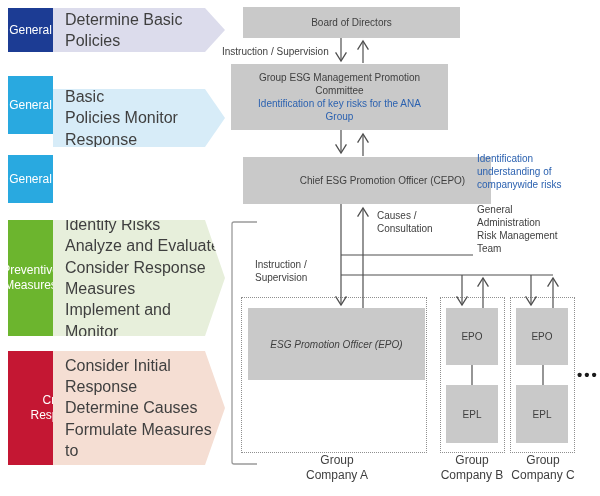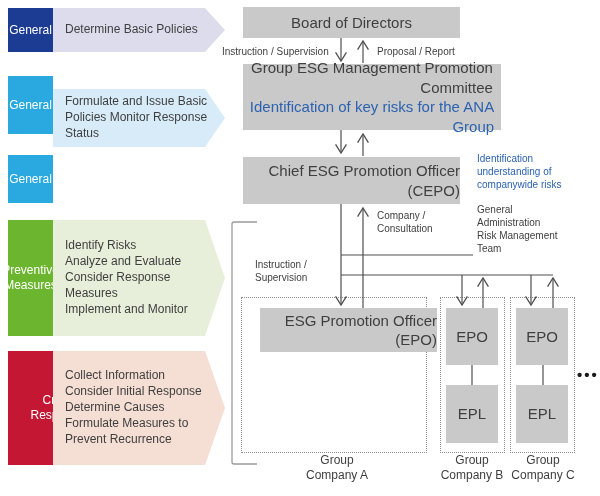--- a/index.html
+++ b/index.html
@@ -9,37 +9,37 @@
   }
   .pre{white-space:pre-line;}
 
   
   .plabel{
     position:absolute;left:8px;width:45px;display:flex;align-items:center;justify-content:center;
     color:#fff;font-size:12px;line-height:1.25;text-align:center;white-space:pre-line;
   }
   .pbanner{
     position:absolute;left:53px;width:172px;display:flex;align-items:center;
-    padding-left:12px;box-sizing:border-box;font-size:12px;line-height:1.33;white-space:pre-line;
+    padding-left:12px;box-sizing:border-box;font-size:16px;line-height:1.33;white-space:pre-line;
     clip-path:polygon(0 0, calc(100% - 20px) 0, 100% 50%, calc(100% - 20px) 100%, 0 100%);
   }
   .c-darkblue{background:#1c3c94;}
   .c-cyan{background:#29a9e0;}
   .c-green{background:#6cb52e;}
   .c-red{background:#c41733;padding-left:27px;}
   .b-lavender{background:#dcdcec;}
   .b-lightblue{background:#d7ecf8;}
   .b-lightgreen{background:#e7efdb;}
   .b-lightpink{background:#f5ded3;}
 
   
   .gbox{
     position:absolute;background:#c9c9c9;display:flex;flex-direction:column;
-    align-items:center;justify-content:center;text-align:right;
-    font-size:15px;line-height:1.3;color:#3f3f3f;
+    align-items:center;justify-content:center;text-align:center;
+    font-size:10px;line-height:1.3;color:#3f3f3f;
   }
   .gbox .note{color:#2c62b0;margin-top:0;}
   .dotted{position:absolute;border:1px dotted #8f8f8f;background:transparent;}
 
   .lbl{position:absolute;font-size:10px;line-height:1.3;color:#3f3f3f;white-space:pre-line;}
   .lbl.blue{color:#2c62b0;}
   .grp{position:absolute;font-size:12px;line-height:1.22;color:#3f3f3f;text-align:center;white-space:pre-line;}
   .dots{position:absolute;font-size:15px;font-weight:bold;letter-spacing:2px;color:#1a1a1a;}
 
   svg.overlay{position:absolute;left:0;top:0;pointer-events:none;}
@@ -72,36 +72,36 @@
   <div class="pbanner b-lightpink" style="top:351px;height:114px;">Collect Information
 Consider Initial Response
 Determine Causes
 Formulate Measures to
 Prevent Recurrence</div>
 
   <div class="gbox" style="left:243px;top:7px;width:217px;height:31px;">
     <span class="pre">Board of Directors</span>
   </div>
 
-  <div class="gbox" style="left:243px;top:64px;width:258px;height:66px;">
+  <div class="gbox" style="left:231px;top:64px;width:217px;height:66px;">
     <span class="pre">Group ESG Management Promotion
 Committee</span>
     <span class="pre note">Identification of key risks for the ANA
 Group</span>
   </div>
 
-  <div class="gbox" style="left:243px;top:157px;width:217px;height:47px;">
+  <div class="gbox" style="left:243px;top:157px;width:217px;height:47px;padding-left:31px;">
     <span class="pre">Chief ESG Promotion Officer (CEPO)</span>
   </div>
 
   <div class="dotted" style="left:241px;top:297px;width:184px;height:154px;"></div>
   <div class="dotted" style="left:440px;top:297px;width:63px;height:154px;"></div>
   <div class="dotted" style="left:510px;top:297px;width:63px;height:154px;"></div>
 
-  <div class="gbox" style="left:260px;top:308px;width:177px;height:44px;">
+  <div class="gbox" style="left:248px;top:308px;width:177px;height:72px;font-style:italic;">
     <span class="pre">ESG Promotion Officer (EPO)</span>
   </div>
 
   <div class="gbox" style="left:446px;top:308px;width:52px;height:57px;">
     <span>EPO</span>
   </div>
   <div class="gbox" style="left:446px;top:385px;width:52px;height:58px;">
     <span>EPL</span>
   </div>
 
@@ -139,22 +139,21 @@
       <line x1="553" y1="308" x2="553" y2="278" marker-end="url(#vh)"></line>
 
       <line x1="472" y1="365" x2="472" y2="385"></line>
       <line x1="543" y1="365" x2="543" y2="385"></line>
     </g>
 
     <path d="M257,222 L234,222 Q232,222 232,224 L232,462 Q232,464 234,464 L257,464" fill="none" stroke="#9a9a9a" stroke-width="1.3"></path>
   </svg>
 
   <div class="lbl" style="left:222px;top:45px;">Instruction / Supervision</div>
-  <div class="lbl" style="left:377px;top:45px;">Proposal / Report</div>
-  <div class="lbl" style="left:377px;top:209px;">Company /
+  <div class="lbl" style="left:377px;top:209px;">Causes /
 Consultation</div>
   <div class="lbl" style="left:255px;top:258px;">Instruction /
 Supervision</div>
   <div class="lbl blue" style="left:477px;top:152px;width:118px;">Identification
 understanding of
 companywide risks</div>
   <div class="lbl" style="left:477px;top:203px;width:115px;">General
 Administration
 Risk Management
 Team</div>

